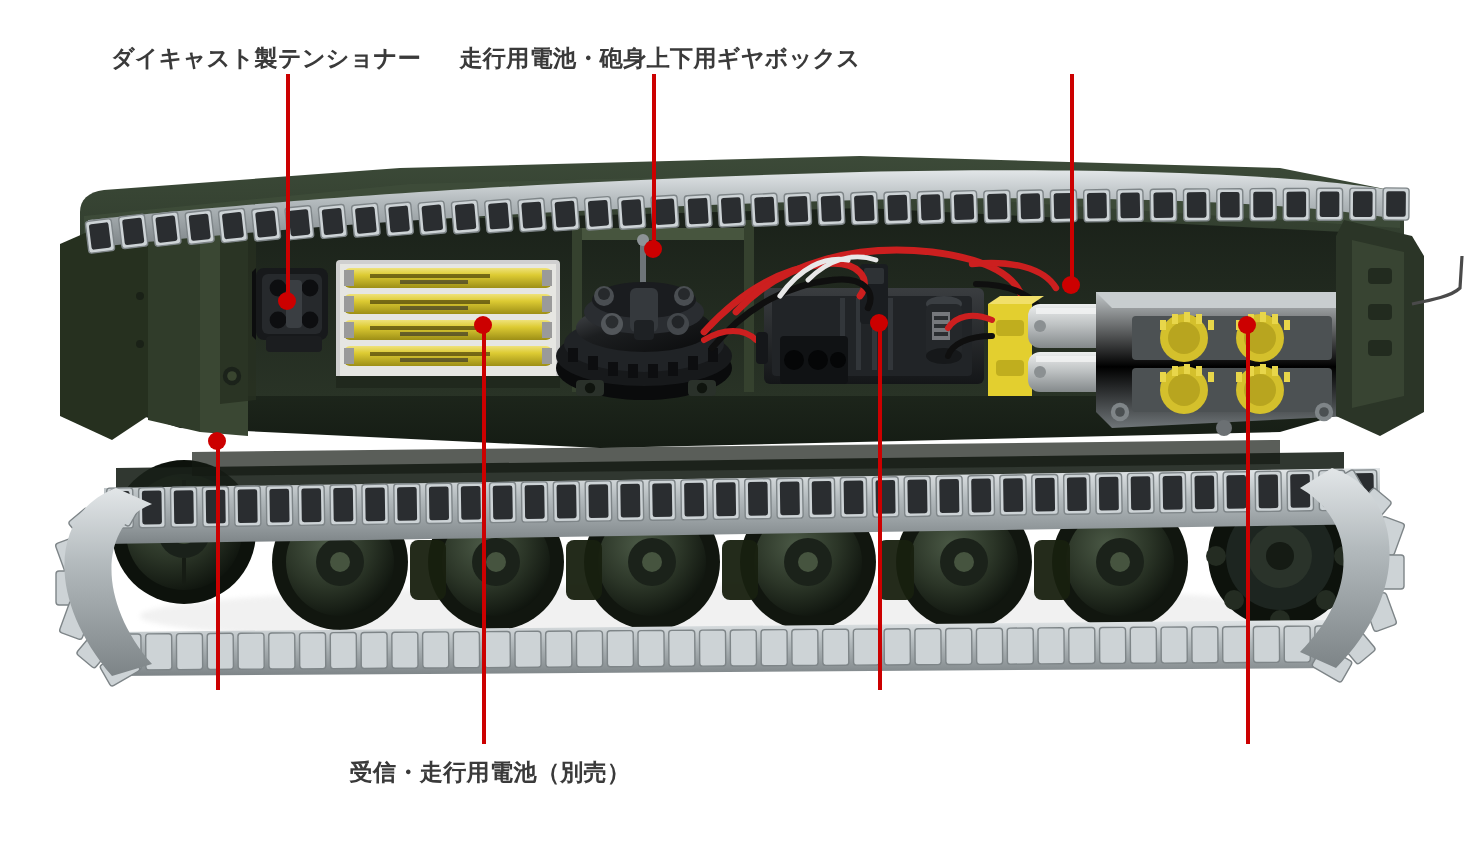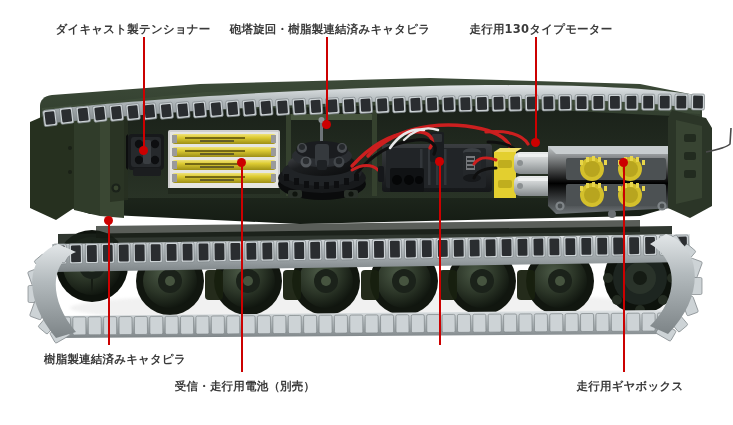--- a/index.html
+++ b/index.html
@@ -936,24 +936,21 @@
     <div class="leader" style="left:439px;top:161px;height:184px;"></div>
     <div class="leader-dot" style="left:434.5px;top:156.5px;"></div>
   </div>
   <div>
     <div class="leader" style="left:623px;top:162px;height:210px;"></div>
     <div class="leader-dot" style="left:618.5px;top:157.5px;"></div>
   </div>
 
   <div class="callout-label" style="left:133px;top:22px;transform:translateX(-50%);">ダイキャスト製テンショナー</div>
 
-  <div class="callout-label" style="left:330px;top:22px;transform:translateX(-50%);">砲塔旋回・樹脂製連結済みキャタピラ</div>
-
-  <div class="callout-label" style="left:541px;top:22px;transform:translateX(-50%);">走行用130タイプモーター</div>
-
-  <div class="callout-label" style="left:115px;top:352px;transform:translateX(-50%);">樹脂製連結済みキャタピラ</div>
+  <div class="callout-label" style="left:330px;top:22px;transform:translateX(-50%);">走行用電池・砲身上下用ギヤボックス</div>
+
+
 
   <div class="callout-label" style="left:245px;top:379px;transform:translateX(-50%);">受信・走行用電池（別売）</div>
 
 
-  <div class="callout-label" style="left:630px;top:379px;transform:translateX(-50%);">走行用ギヤボックス</div>
 
 </div>
 
 </body></html>

